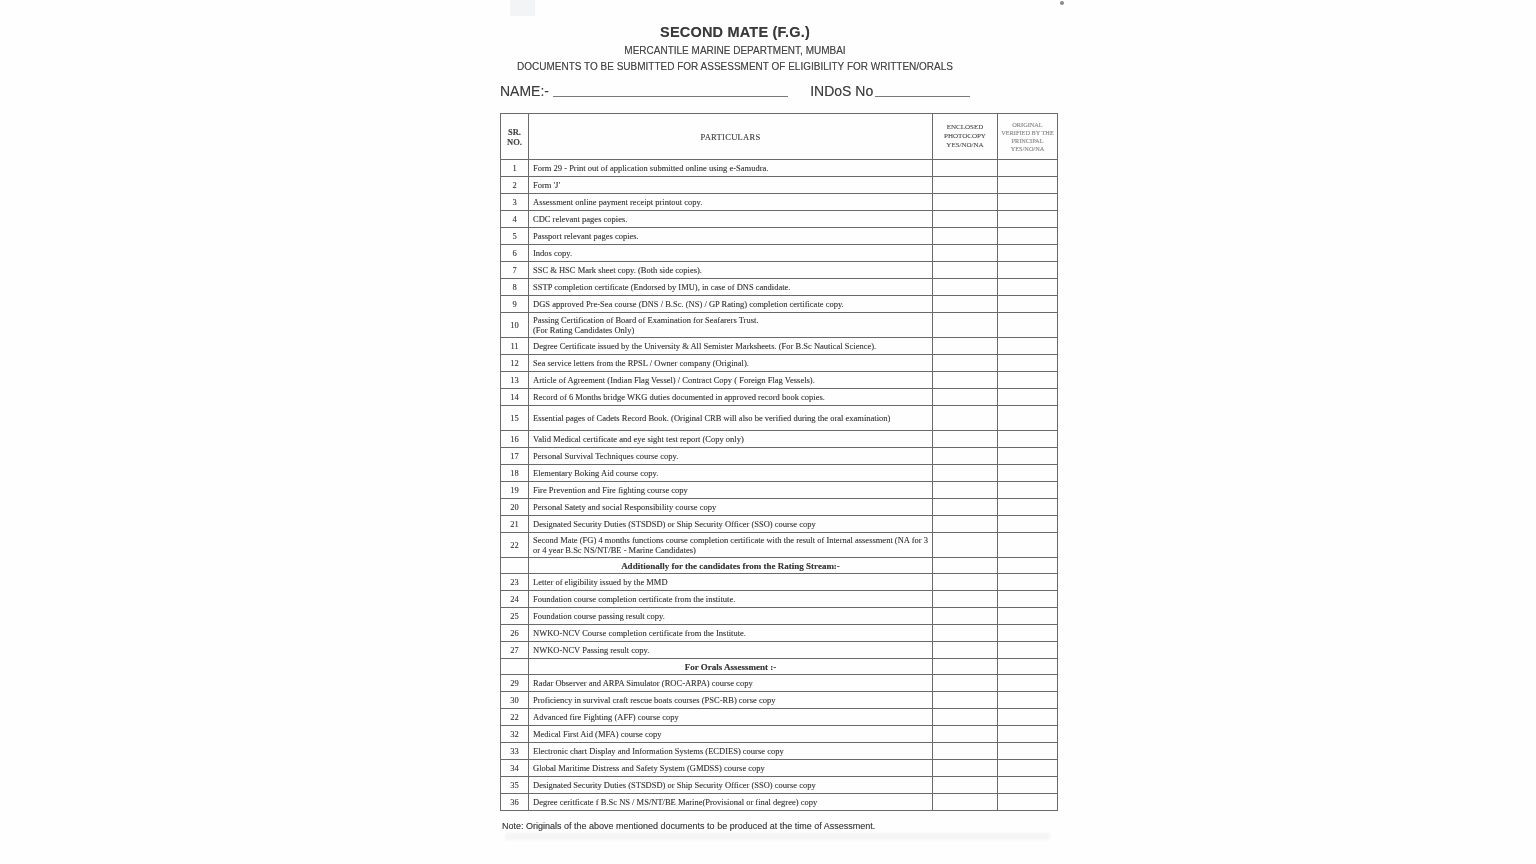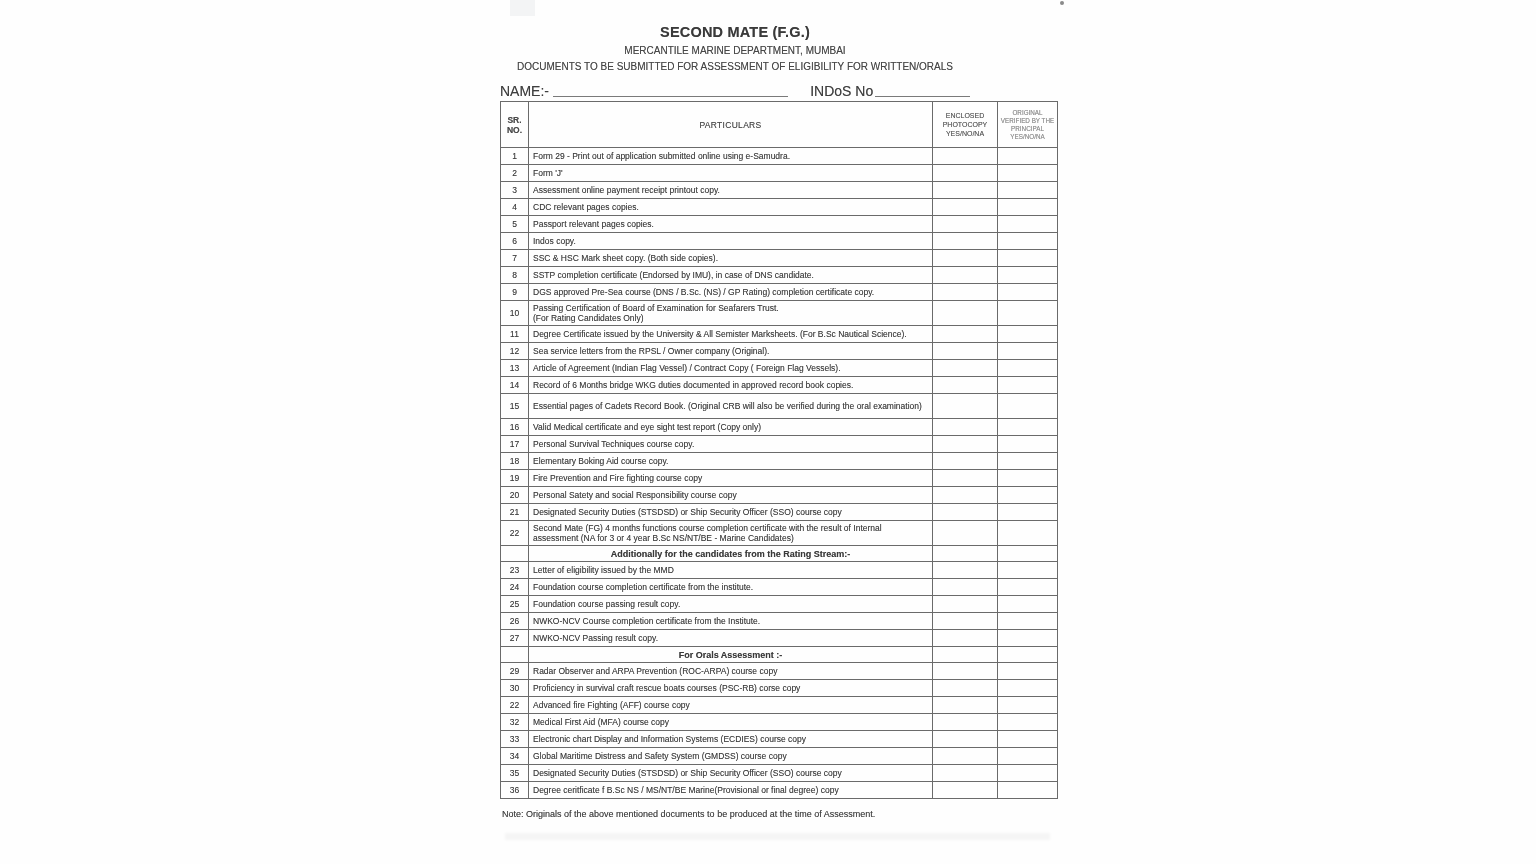--- a/index.html
+++ b/index.html
@@ -77,26 +77,27 @@
   .uline {
     display: inline-block;
     border-bottom: 1px solid #7a7a7a;
     height: 10px;
   }
   .name-line { width: 278px; margin-left: 4px; }
   .indos-label { margin-left: 22px; }
   .indos-line { width: 112px; margin-left: 2px; }
 
   table.doc-table {
-    margin-top: 4px;
+    margin-top: 16px;
     border-collapse: collapse;
     table-layout: fixed;
     width: 557px;
     font-size: 8.5px;
     color: #3f3f3f;
+    font-family: Liberation Serif, serif;
   }
   .doc-table th, .doc-table td {
     border: 1px solid #6a6a6a;
     vertical-align: middle;
     padding: 0;
     overflow: hidden;
   }
   .doc-table thead tr { height: 46px; }
   .doc-table th {
     font-weight: normal;
@@ -353,21 +354,21 @@
             <td class="td-check"></td>
           </tr>
           <tr class="section-tr">
             <td class="td-sr"></td>
             <td class="td-section">For Orals Assessment :-</td>
             <td class="td-check"></td>
             <td class="td-check"></td>
           </tr>
           <tr>
             <td class="td-sr">29</td>
-            <td class="td-part">Radar Observer and ARPA Prevention (ROC-ARPA) course copy</td>
+            <td class="td-part">Radar Observer and ARPA Simulator (ROC-ARPA) course copy</td>
             <td class="td-check"></td>
             <td class="td-check"></td>
           </tr>
           <tr>
             <td class="td-sr">30</td>
             <td class="td-part">Proficiency in survival craft rescue boats courses (PSC-RB) corse copy</td>
             <td class="td-check"></td>
             <td class="td-check"></td>
           </tr>
           <tr>

